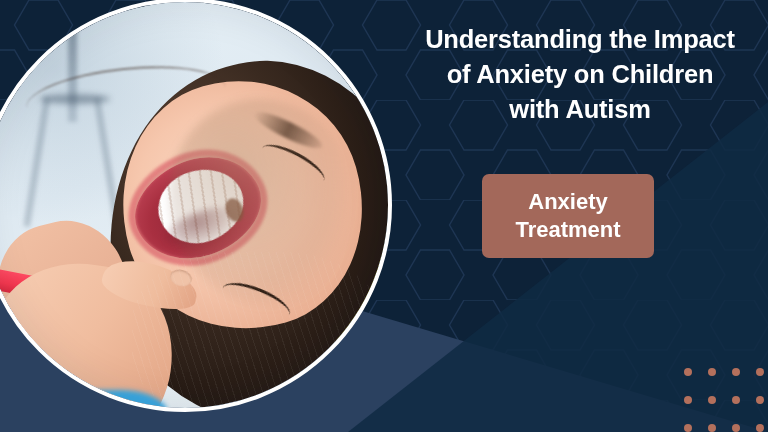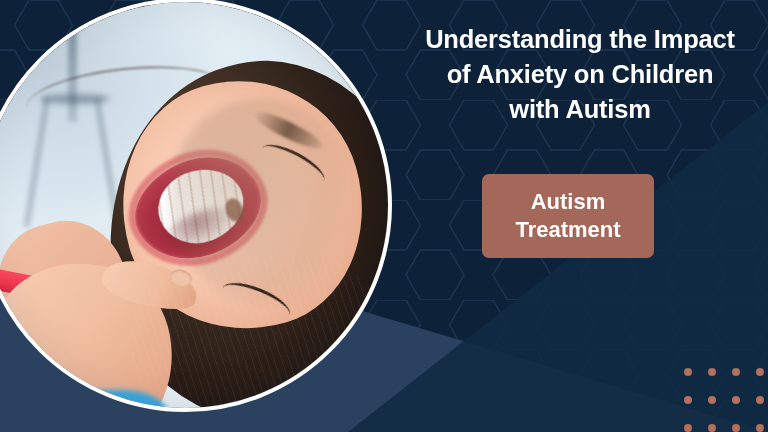--- a/index.html
+++ b/index.html
@@ -468,15 +468,15 @@
       <div class="ph-nail"></div>
       <div class="ph-shirt"></div>
 
       <div class="ph-hair-strands"></div>
       <div class="ph-soft"></div>
     </div>
   </div>
 
   <div class="headline">Understanding the Impact of Anxiety on Children with Autism</div>
 
-  <button class="cta-button">Autism Treatment</button>
+  <button class="cta-button">Anxiety Treatment</button>
 
 </div>
 
 </body></html>

